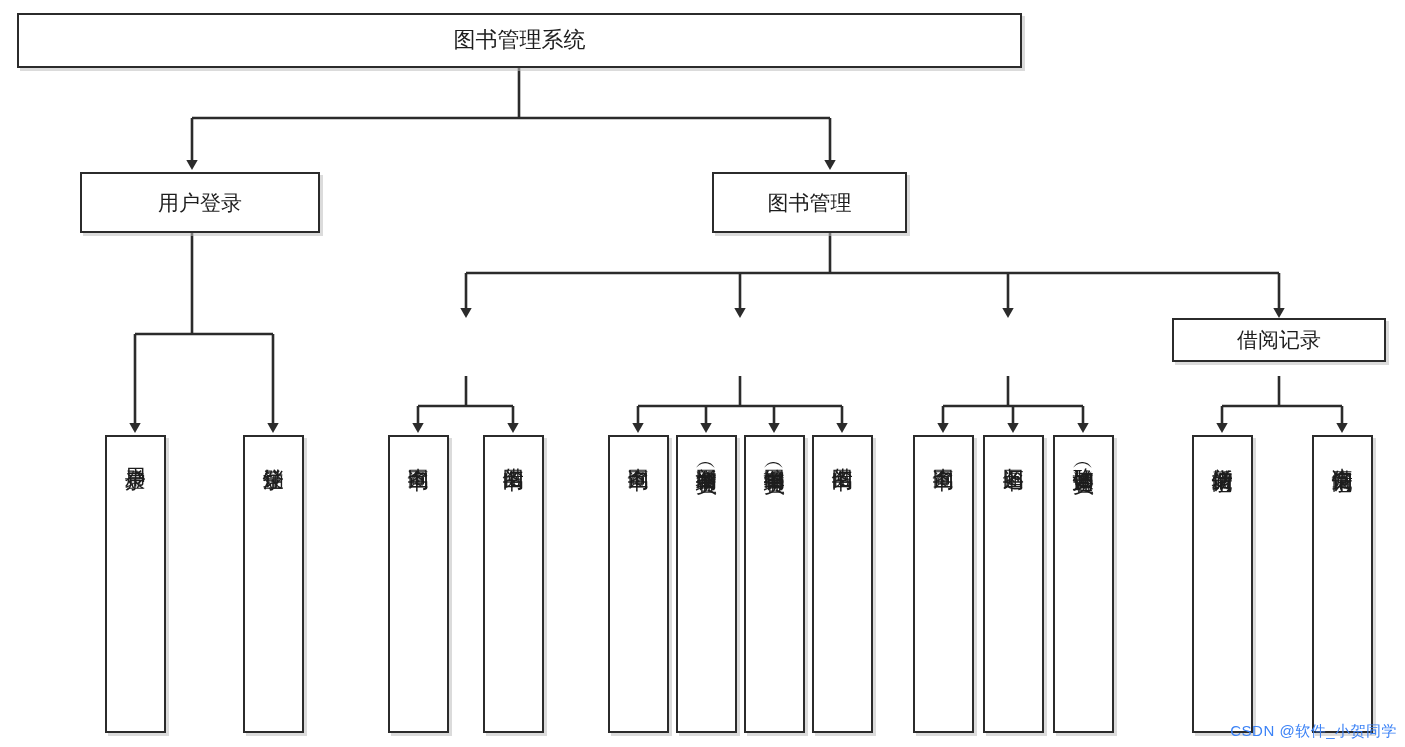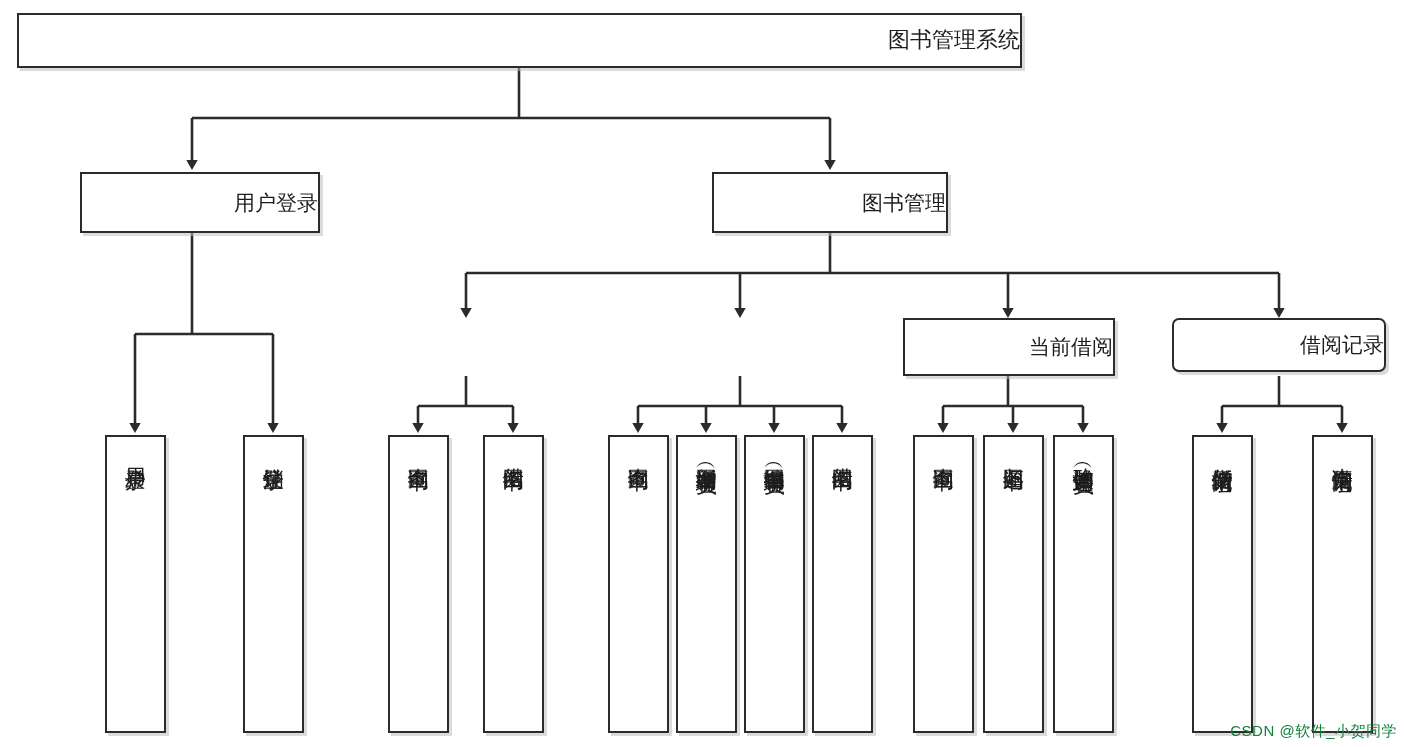--- a/index.html
+++ b/index.html
@@ -29,21 +29,21 @@
     display: block;
   }
   .node-box {
     position: absolute;
     box-sizing: border-box;
     background: #ffffff;
     border: 2px solid #2b2b2b;
     box-shadow: 3px 3px 0 0 rgba(190,190,190,0.55);
     display: flex;
     align-items: center;
-    justify-content: flex-end;
+    justify-content: center;
     color: #1d1d1d;
   }
   .node-label {
     font-family: "Liberation Sans", "DejaVu Sans", sans-serif;
     color: #1d1d1d;
     line-height: 1.22;
     text-align: center;
     white-space: pre;
   }
   .node-box.horizontal .node-label {
@@ -62,21 +62,21 @@
     writing-mode: vertical-rl;
     text-orientation: upright;
     font-size: 21px;
     letter-spacing: 1px;
   }
   #watermark {
     position: absolute;
     right: 8px;
     bottom: 6px;
     font-size: 15px;
-    color: #15803d;
+    color: #3b82f6;
     font-family: "Liberation Sans", "DejaVu Sans", sans-serif;
     letter-spacing: 0.5px;
     pointer-events: none;
     user-select: none;
   }
 </style>
 </head>
 <body>
 
 <div id="diagram-root">
@@ -131,28 +131,25 @@
     </g>
   </svg>
 
   <div class="node-box horizontal root" style="left:17px; top:13px; width:1005px; height:55px;">
     <span class="node-label">图书管理系统</span>
   </div>
 
   <div class="node-box horizontal" style="left:80px; top:172px; width:240px; height:61px;">
     <span class="node-label">用户登录</span>
   </div>
-  <div class="node-box horizontal" style="left:712px; top:172px; width:236px; height:61px;">
+  <div class="node-box horizontal" style="left:712px; top:172px; width:195px; height:61px;">
     <span class="node-label">图书管理</span>
   </div>
 
-  <div class="node-box horizontal" style="left:903px; top:318px; width:212px; height:58px;">
-    <span class="node-label">当前借阅</span>
-  </div>
-  <div class="node-box horizontal" style="left:1172px; top:318px; width:214px; height:54px;border-radius:7px;">
+  <div class="node-box horizontal" style="left:1172px; top:318px; width:214px; height:44px;">
     <span class="node-label">借阅记录</span>
   </div>
 
   <div class="node-box vertical" style="left:105px; top:435px; width:61px; height:298px;">
     <span class="node-label">用户登录</span>
   </div>
   <div class="node-box vertical" style="left:243px; top:435px; width:61px; height:298px;">
     <span class="node-label">注销登录</span>
   </div>
 

